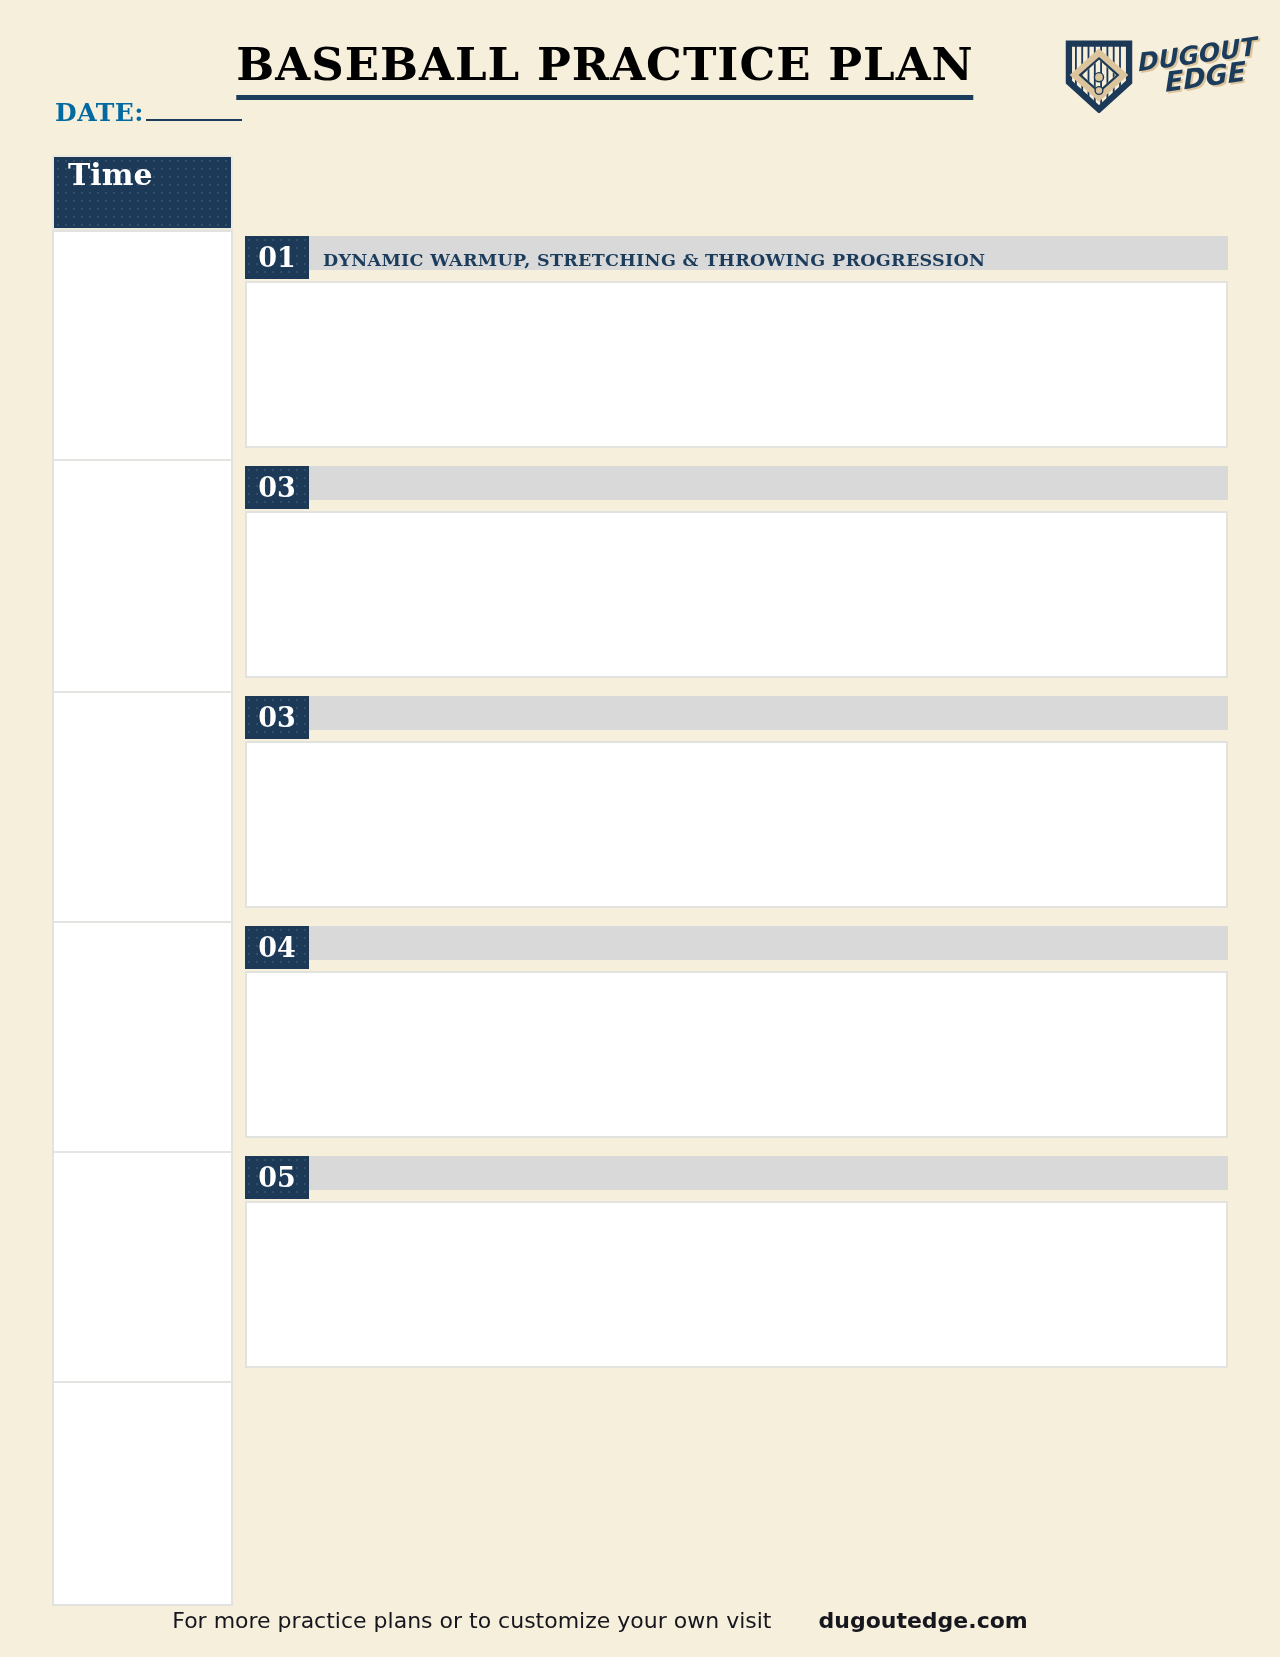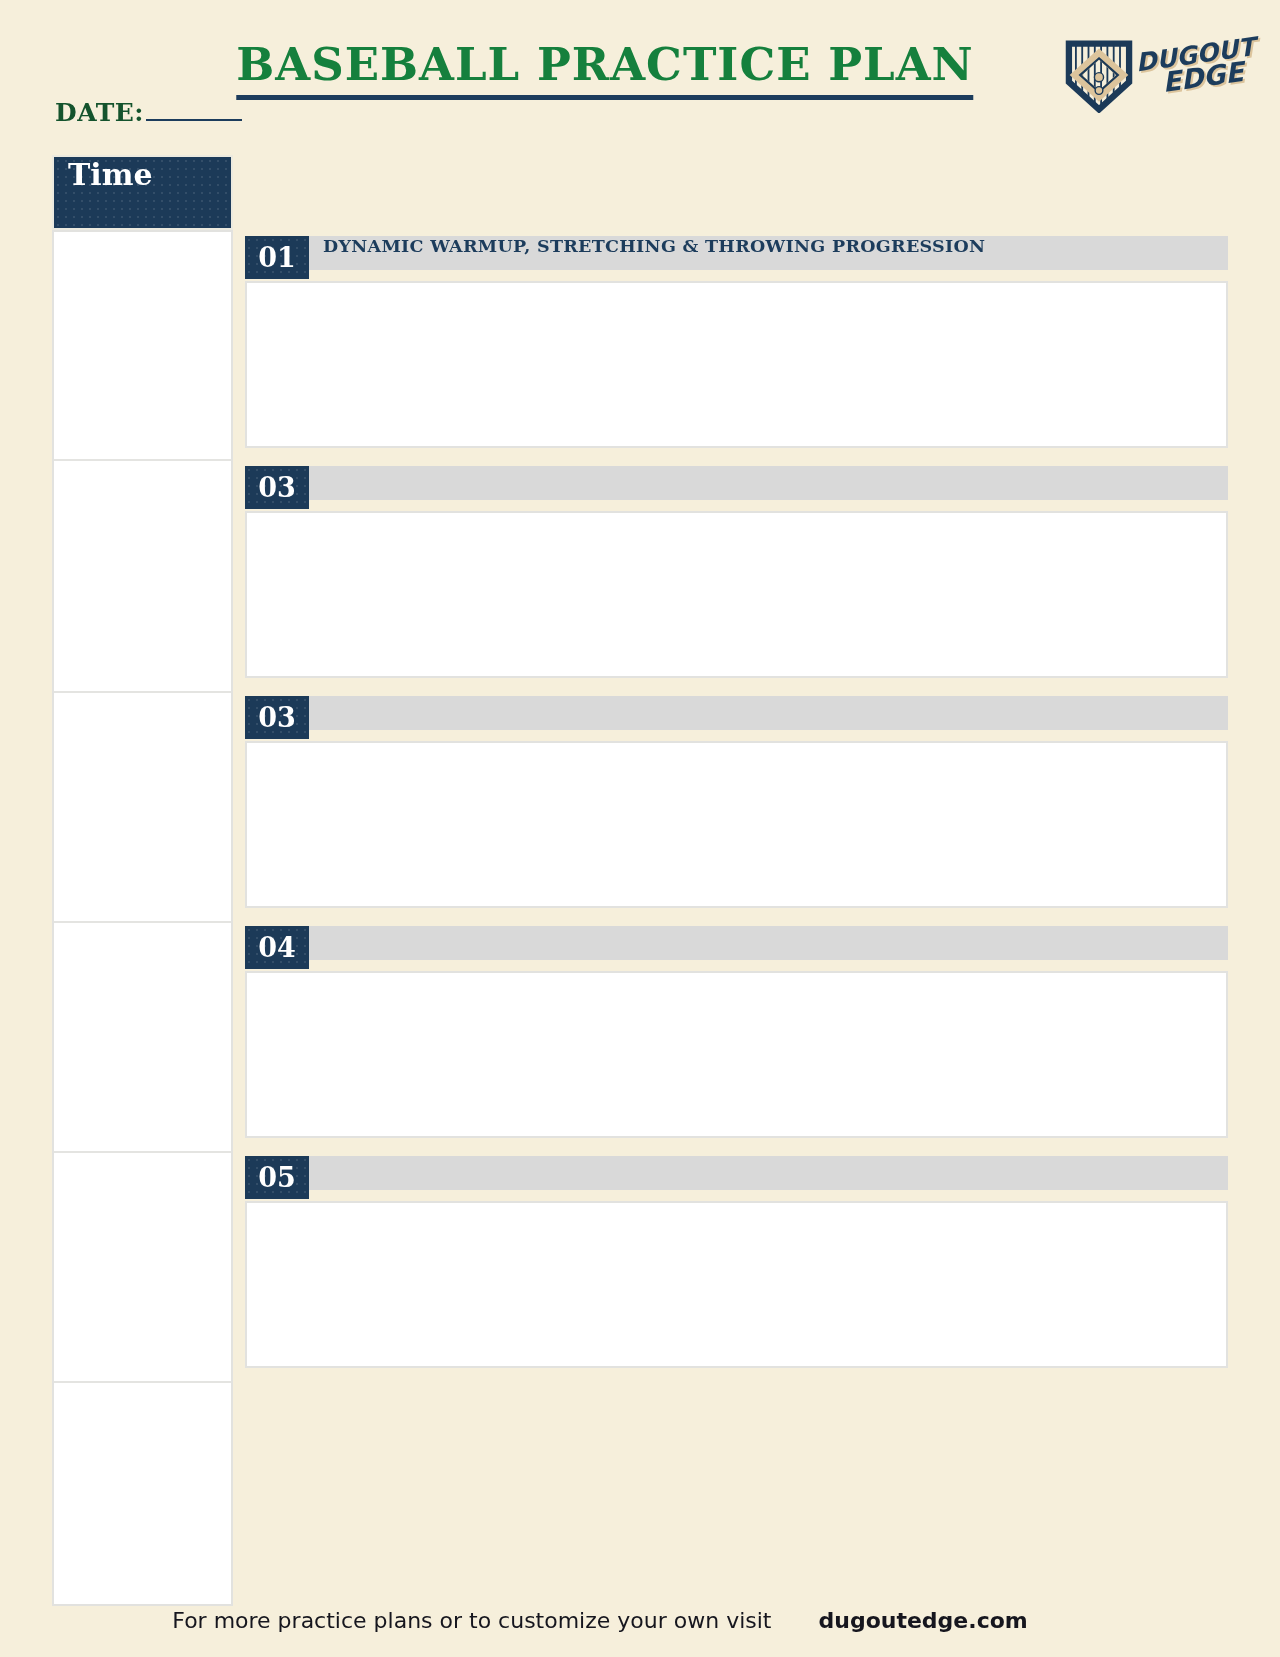--- a/index.html
+++ b/index.html
@@ -9,27 +9,27 @@
     width:1280px; height:1657px;
     background:#f6efdb;
     font-family:"DejaVu Serif", serif;
     overflow:hidden;
     margin:0 auto;
   }
   
   .title {
     position:absolute; top:38px; left:605px;
     transform:translateX(-50%);
-    font-size:45px; font-weight:bold; color:#15803d;
+    font-size:45px; font-weight:bold; color:#000000;
     letter-spacing:1px; white-space:nowrap;
     border-bottom:5px solid #1c3c5c; padding-bottom:4px;
   }
   .date-row {
     position:absolute; top:98px; left:55px;
-    font-size:25px; font-weight:bold; color:#14532d; letter-spacing:0.5px;
+    font-size:25px; font-weight:bold; color:#0369a1; letter-spacing:0.5px;
   }
   .date-line {
     display:inline-block; width:96px; height:20px;
     border-bottom:2.5px solid #1c3c5c; margin-left:2px;
   }
   
   .logo { position:absolute; top:38px; left:1064px; width:180px; height:80px; }
   .logo-plate { position:absolute; left:0; top:2px; }
   .logo-text {
     position:absolute; left:74px; top:6px; width:106px;
@@ -54,21 +54,21 @@
     position:absolute; left:52px; top:230px; width:181px; height:1376px;
     background:#ffffff; border:2px solid #e2e2df;
   }
   .time-cell { width:100%; border-bottom:2px solid #e4e4e1; background:#ffffff; }
   .time-cell:last-child { border-bottom:none; }
   
   .section { position:absolute; left:245px; width:983px; height:212px; }
   .sec-bar {
     position:absolute; left:0; top:0; width:983px; height:34px;
     background:#d9d9d9;
-    display:flex; align-items:flex-start;
+    display:flex; align-items:flex-end;
   }
   .sec-badge {
     position:absolute; left:0; top:0; width:64px; height:43px;
     background:#1c3a58;
     background-image:radial-gradient(rgba(255,255,255,0.10) 1px, transparent 1.3px);
     background-size:8px 8px;
     color:#ffffff; font-size:27px; font-weight:bold;
     display:flex; align-items:center; justify-content:center;
     z-index:2;
   }

